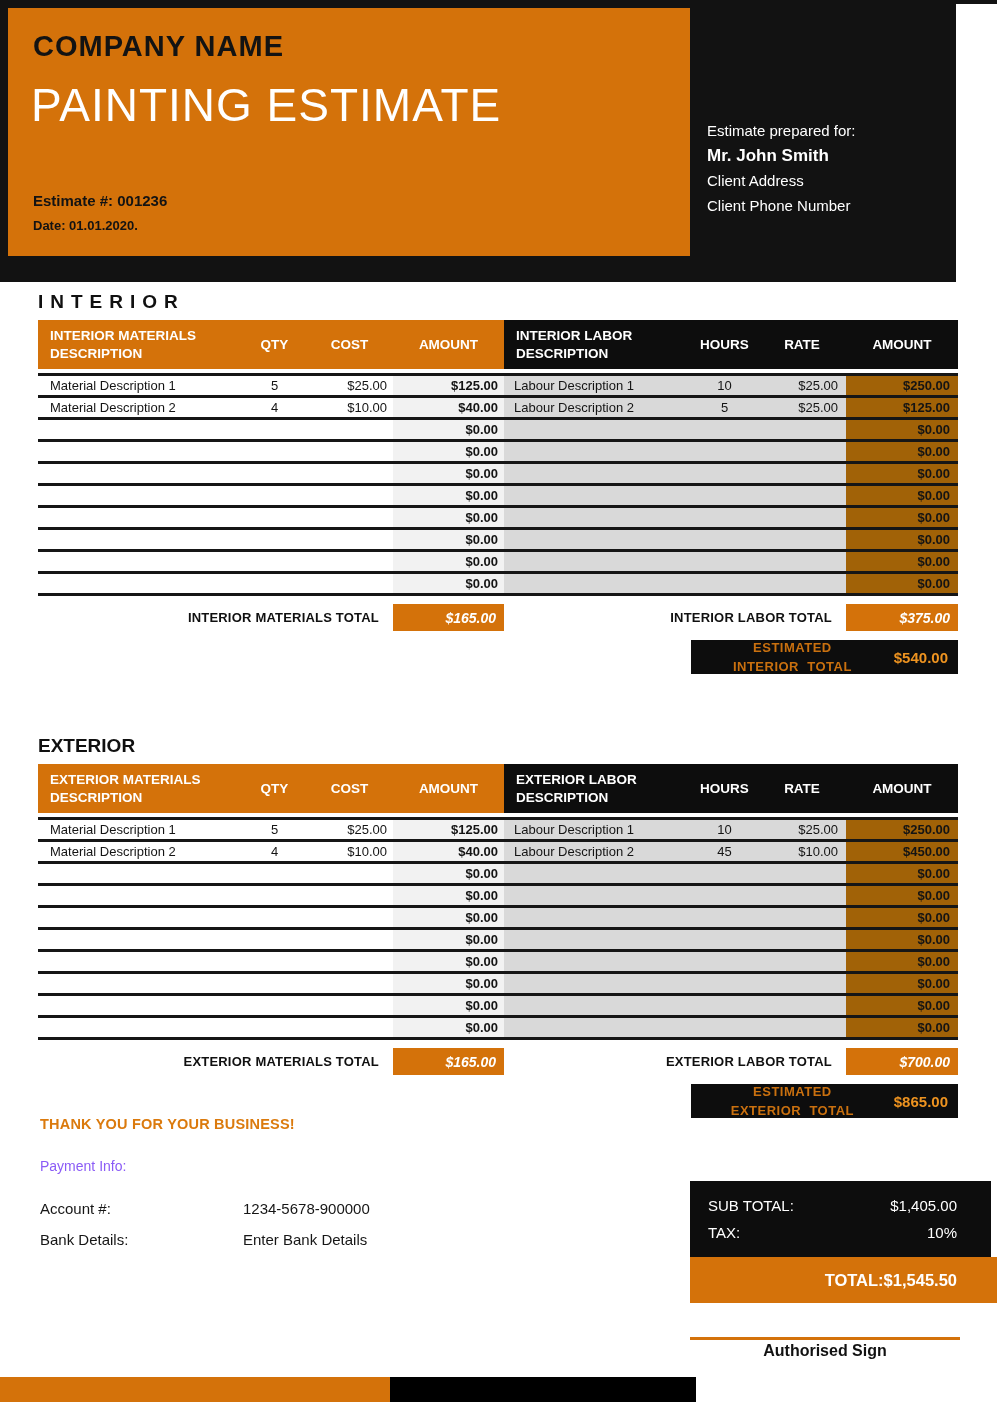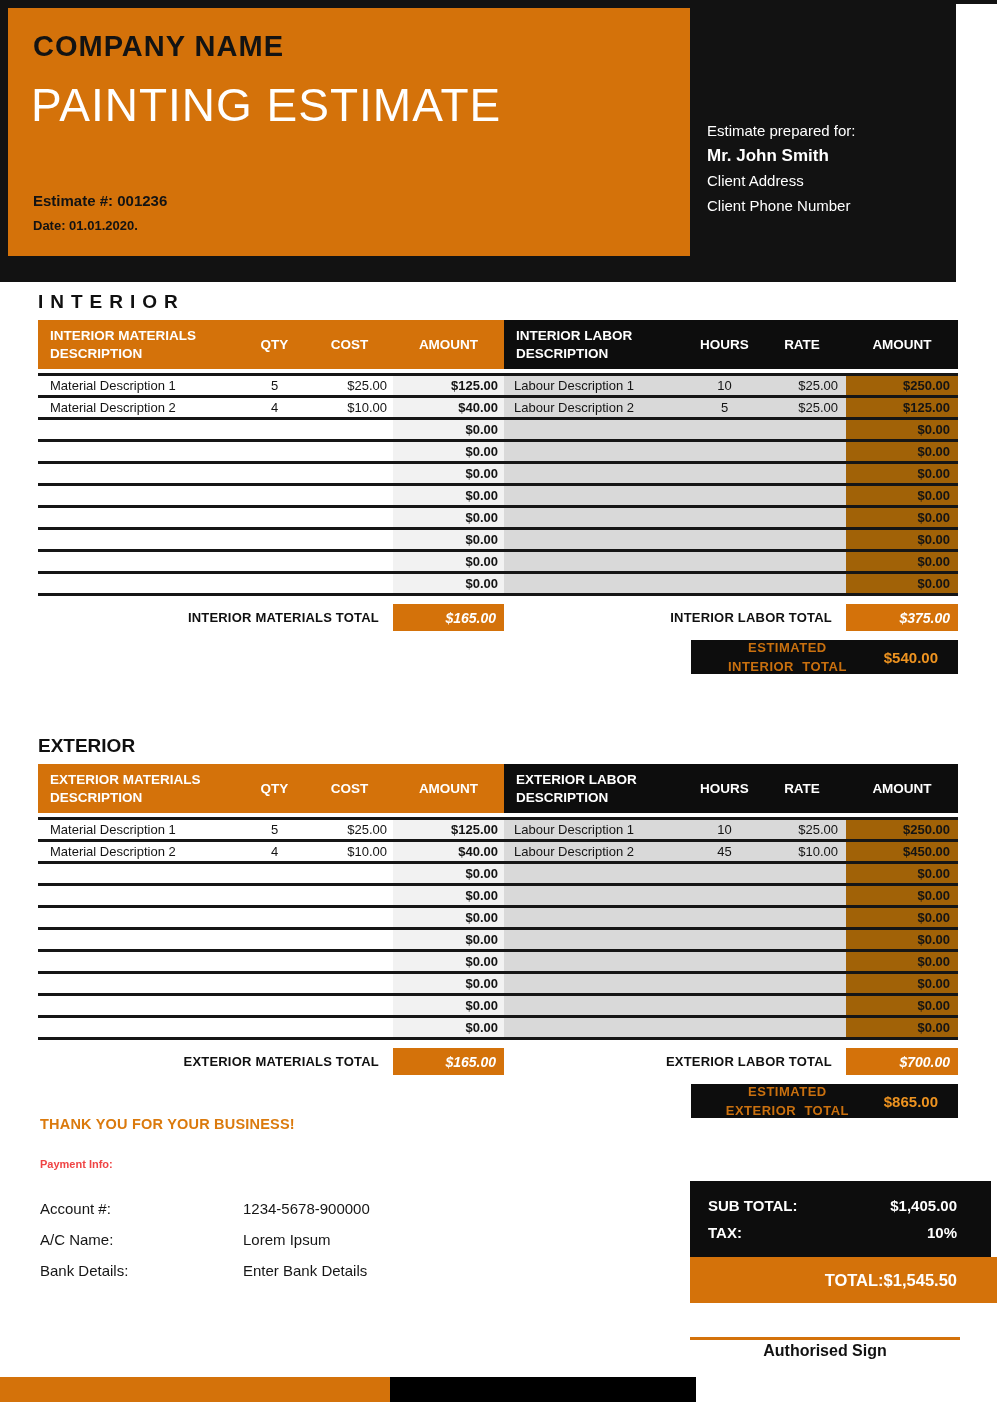--- a/index.html
+++ b/index.html
@@ -46,32 +46,32 @@
 
   .totals{display:grid;grid-template-columns:var(--cols);height:27px;margin-top:8px;}
   .tot-label{grid-column:1/4;display:flex;align-items:center;justify-content:flex-end;padding-right:14px;
              font-size:13px;font-weight:600;letter-spacing:.2px;color:#101010;}
   .tot-label.lab2{grid-column:5/8;}
   .tot-box{display:flex;align-items:center;justify-content:flex-end;padding-right:8px;background:var(--accent);
            color:#ffffff;font-weight:bold;font-size:14px;font-style:italic;}
 
   .est{margin-left:653px;width:267px;height:34px;margin-top:9px;background:#0d0d0d;display:flex;align-items:center;}
   .est-label{flex:1;text-align:center;color:#C9700F;font-weight:bold;font-size:13px;line-height:1.5;letter-spacing:.5px;white-space:pre;}
-  .est-value{color:#ED9320;font-weight:bold;font-size:15px;padding-right:20px;}
+  .est-value{color:#ED9320;font-weight:bold;font-size:15px;padding-right:10px;}
 
   
   .thank-you{position:absolute;left:40px;top:1116px;color:#DB7A0D;font-weight:bold;font-size:14.5px;letter-spacing:.2px;}
-  .payment-title{position:absolute;left:40px;top:1158px;font-size:11px;font-weight:bold;color:#ef4444;}
+  .payment-title{position:absolute;left:40px;top:1158px;font-size:14px;font-weight:normal;color:#8b5cf6;}
   .payment-rows{position:absolute;left:40px;top:1193px;font-size:15px;color:#161616;}
   .pay-row{display:grid;grid-template-columns:203px auto;height:31px;align-items:center;}
 
   .sub-box{position:absolute;left:690px;top:1181px;width:301px;height:76px;background:#0d0d0d;color:#ffffff;
            display:flex;flex-direction:column;justify-content:center;gap:10px;}
   .sub-row{display:flex;justify-content:space-between;align-items:center;padding-left:18px;padding-right:34px;
-           font-weight:bold;font-size:15px;}
+           font-weight:normal;font-size:15px;}
   .total-bar{position:absolute;left:690px;top:1257px;width:307px;height:46px;background:var(--accent);color:#ffffff;
              display:flex;justify-content:flex-end;align-items:center;padding-left:18px;padding-right:40px;
              font-weight:bold;font-size:16.5px;}
 
   .sign-line{position:absolute;left:690px;top:1337px;width:270px;height:3px;background:var(--accent);}
   .sign-text{position:absolute;left:690px;top:1342px;width:270px;text-align:center;font-size:16px;font-weight:bold;color:#111;}
 
   .bottom-orange{position:absolute;left:0;top:1377px;width:390px;height:25px;background:var(--accent);}
   .bottom-black{position:absolute;left:390px;top:1377px;width:306px;height:25px;background:#000000;}
 </style>
@@ -365,24 +365,20 @@
   </div>
 
   <div class="thank-you">THANK YOU FOR YOUR BUSINESS!</div>
   <div class="payment-title">Payment Info:</div>
   <div class="payment-rows">
   <div class="pay-row">
     <span>Account #:</span>
     <span>1234-5678-900000</span>
   </div>
 
-  <div class="pay-row">
-    <span>A/C Name:</span>
-    <span>Lorem Ipsum</span>
-  </div>
 
   <div class="pay-row">
     <span>Bank Details:</span>
     <span>Enter Bank Details</span>
   </div>
 </div>
 
   <div class="sub-box">
     <div class="sub-row">
       <span>SUB TOTAL:</span>

